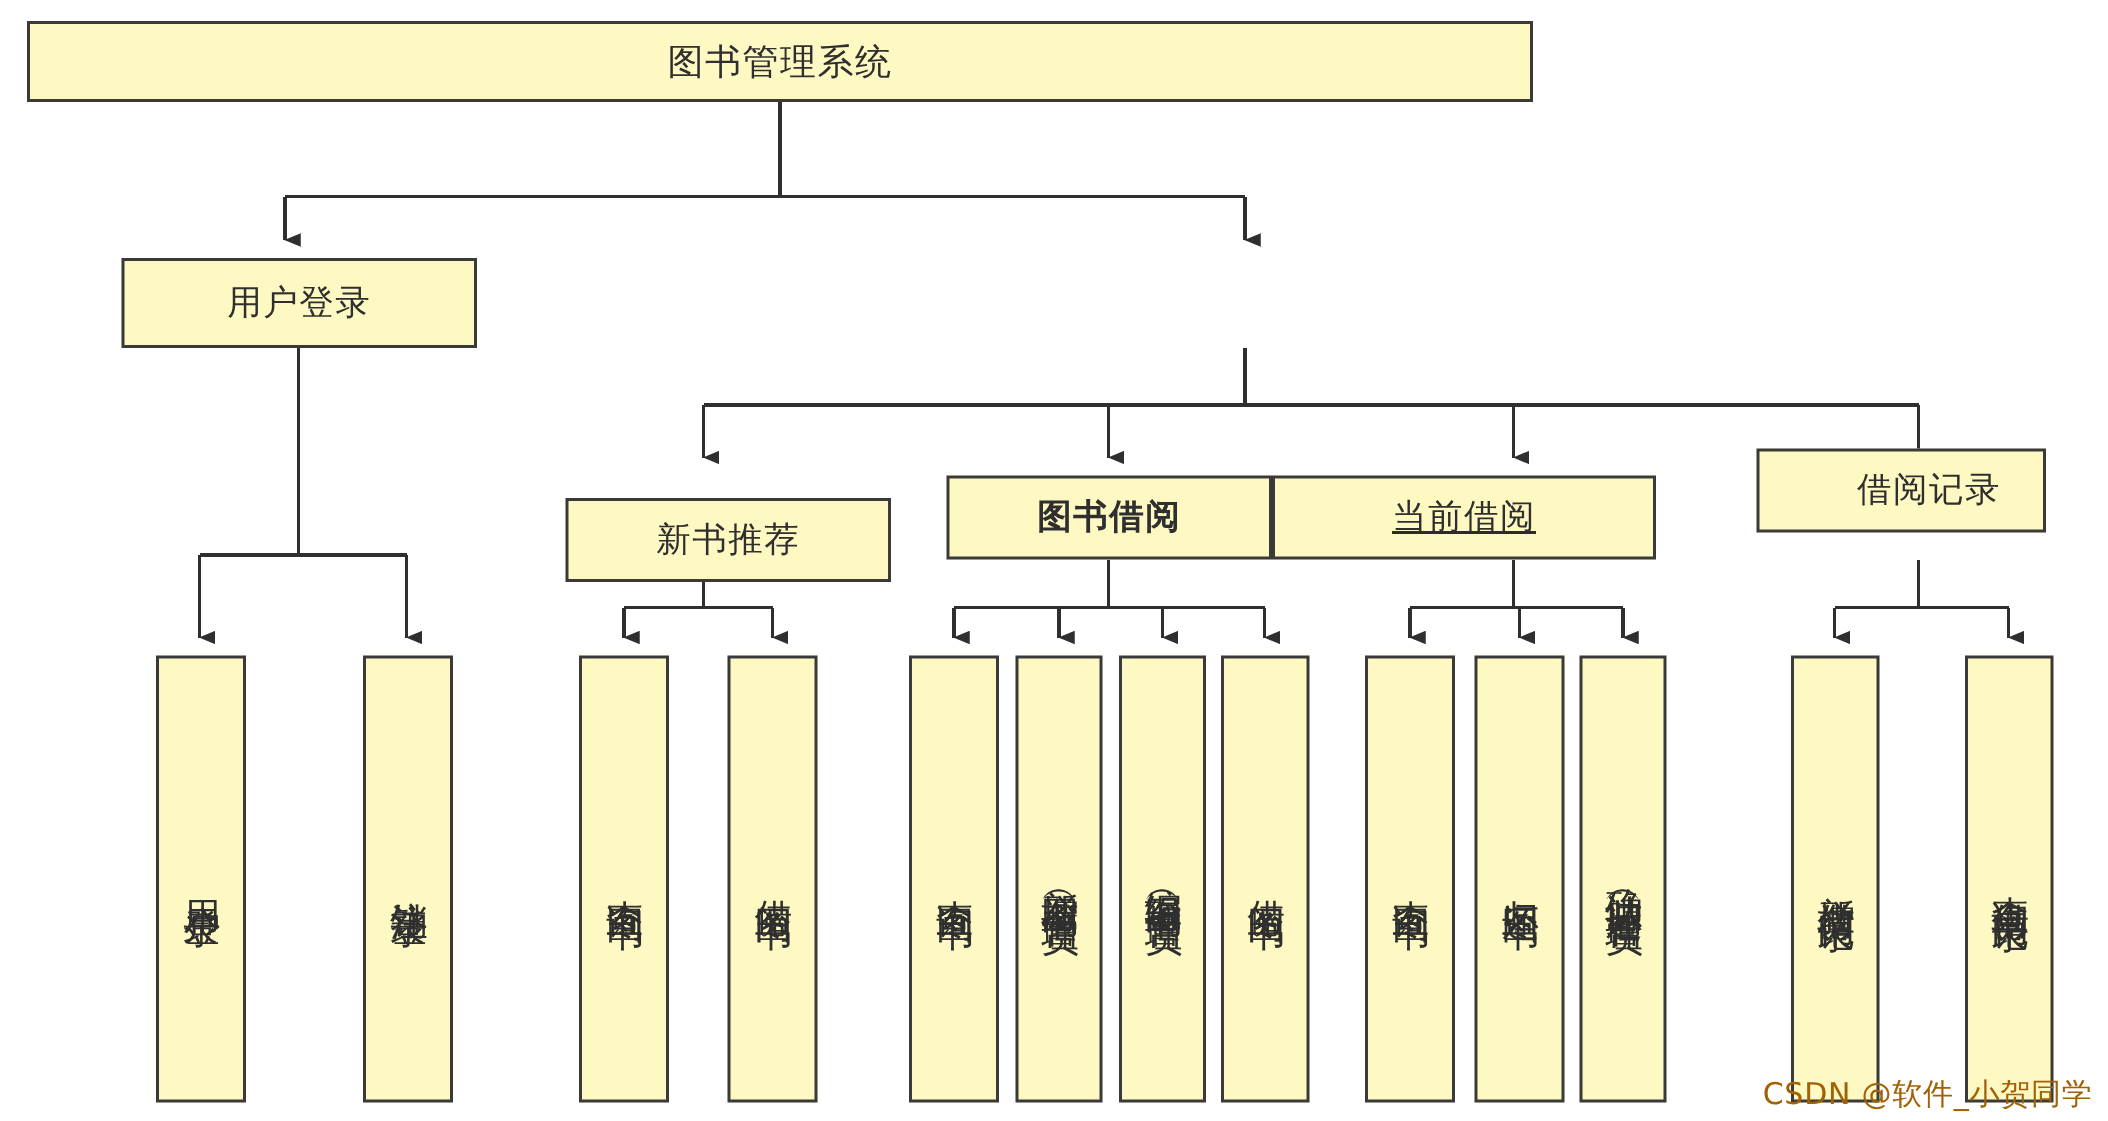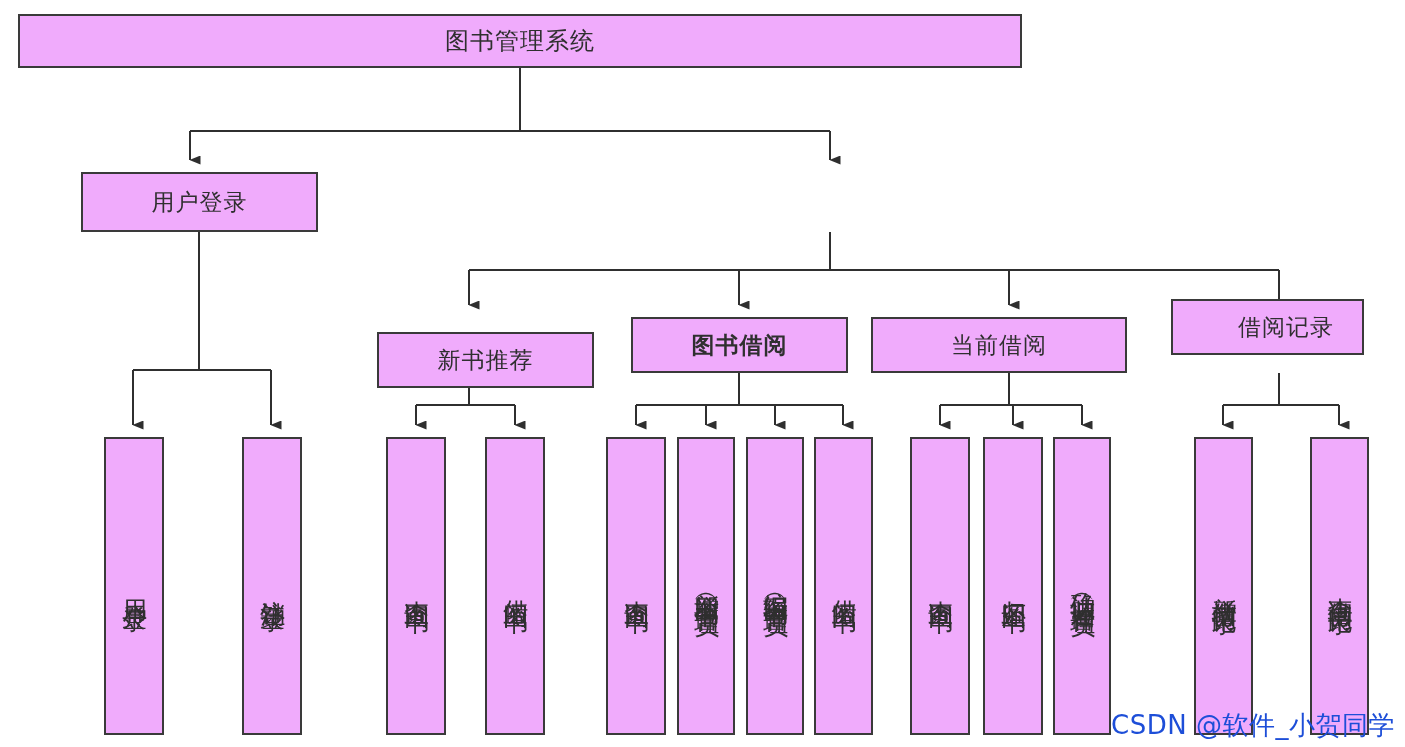--- a/index.html
+++ b/index.html
@@ -22,21 +22,21 @@
     position: absolute;
     left: 0;
     top: 0;
     width: 1405px;
     height: 747px;
     pointer-events: none;
   }
   .node {
     position: absolute;
     box-sizing: border-box;
-    background: #f0abfc;
+    background: #fef9c3;
     border: 2px solid #3a3a3a;
     display: flex;
     align-items: center;
     justify-content: center;
     color: #2b2b2b;
   }
   .node .node-label {
     display: block;
     text-align: center;
     line-height: 1.0;
@@ -61,22 +61,22 @@
     text-orientation: upright;
     font-size: 25px;
     line-height: 1.05;
     letter-spacing: 3px;
     white-space: nowrap;
   }
   #watermark {
     position: absolute;
     right: 10px;
     bottom: 4px;
-    font-size: 26px;
-    color: #1d4ed8;
+    font-size: 20px;
+    color: #a16207;
     white-space: nowrap;
     letter-spacing: 0.5px;
     pointer-events: none;
   }
 </style>
 </head>
 <body>
 
 <div id="diagram-root">
 
@@ -138,21 +138,21 @@
   <div class="node horiz" style="left:81px; top:172px; width:237px; height:60px;">
     <span class="node-label">用户登录</span>
   </div>
 
   <div class="node horiz" style="left:377px; top:317px; width:217px; height:56px;margin-top:15px;">
     <span class="node-label">新书推荐</span>
   </div>
   <div class="node horiz" style="left:631px; top:317px; width:217px; height:56px;font-weight:bold;">
     <span class="node-label">图书借阅</span>
   </div>
-  <div class="node horiz" style="left:871px; top:317px; width:256px; height:56px;">
+  <div class="node horiz" style="left:848px; top:317px; width:256px; height:56px;text-decoration:underline;">
     <span class="node-label">当前借阅</span>
   </div>
   <div class="node horiz" style="left:1171px; top:299px; width:193px; height:56px;padding-left:37px;">
     <span class="node-label">借阅记录</span>
   </div>
 
   <div class="node vert" style="left:104px; top:437px; width:60px; height:298px;">
     <span class="node-label">用户登录</span>
   </div>
   <div class="node vert" style="left:242px; top:437px; width:60px; height:298px;">

